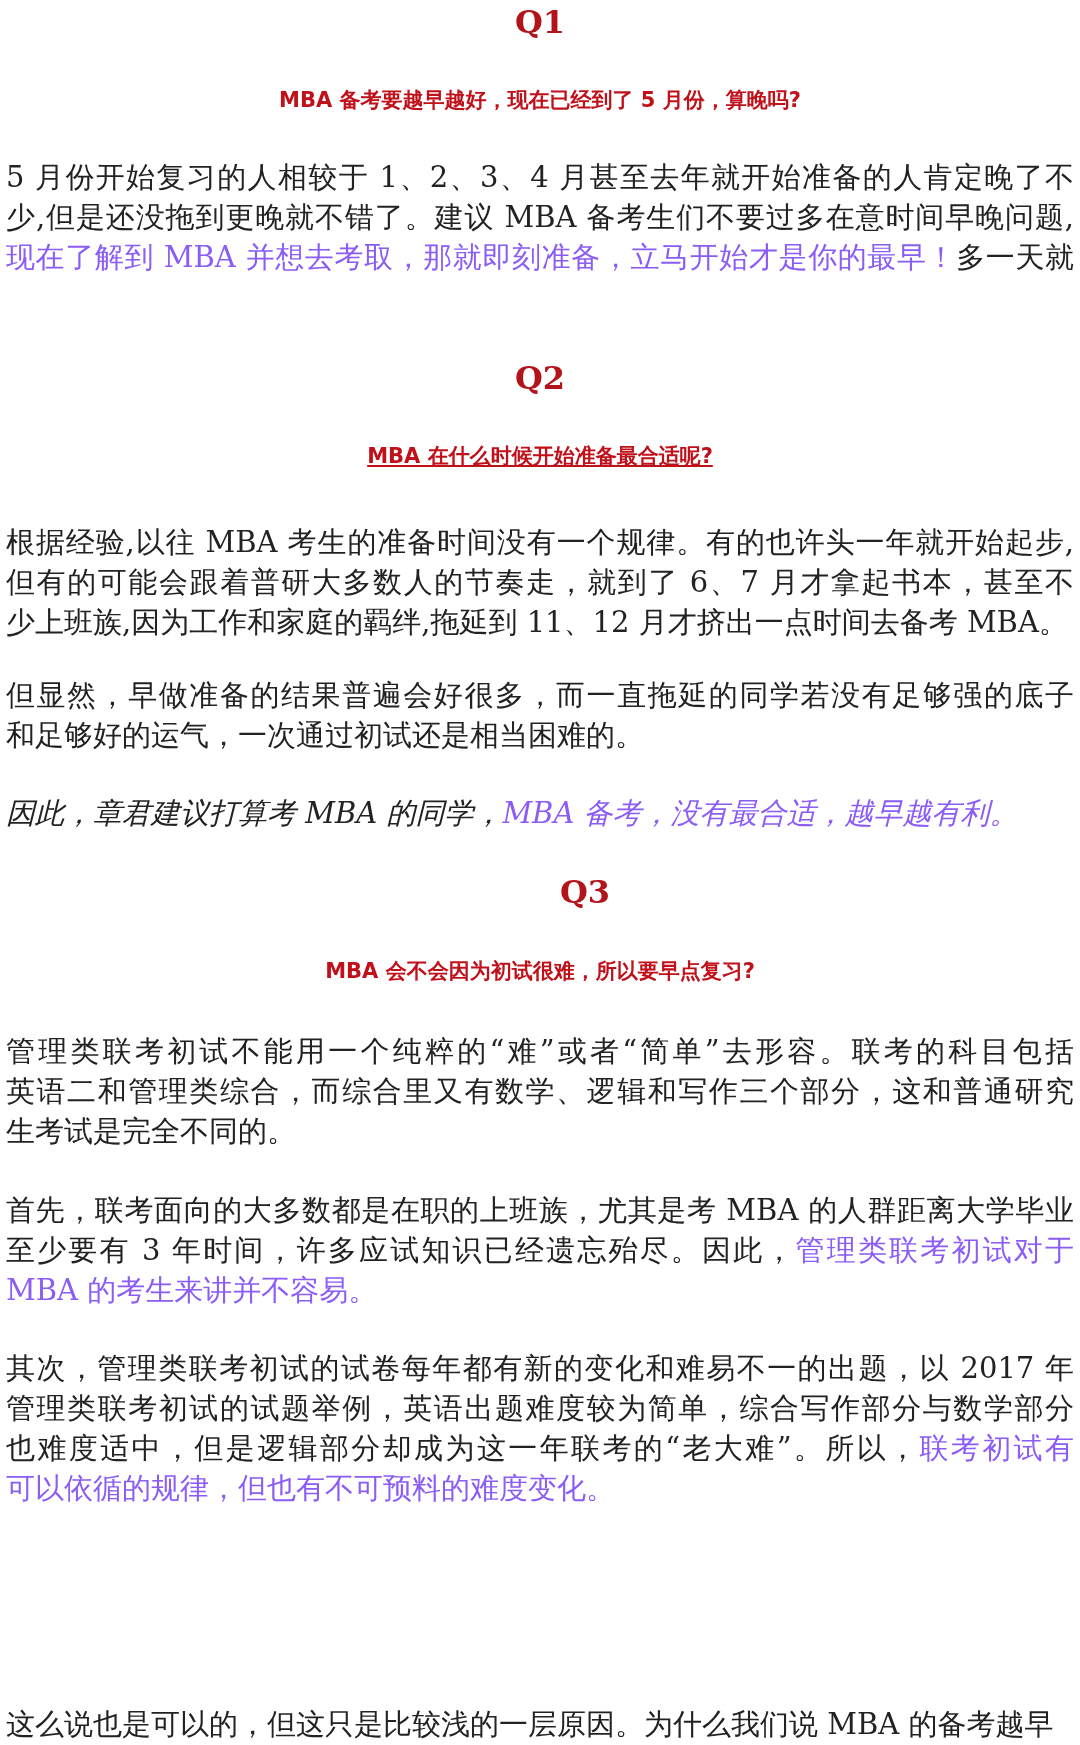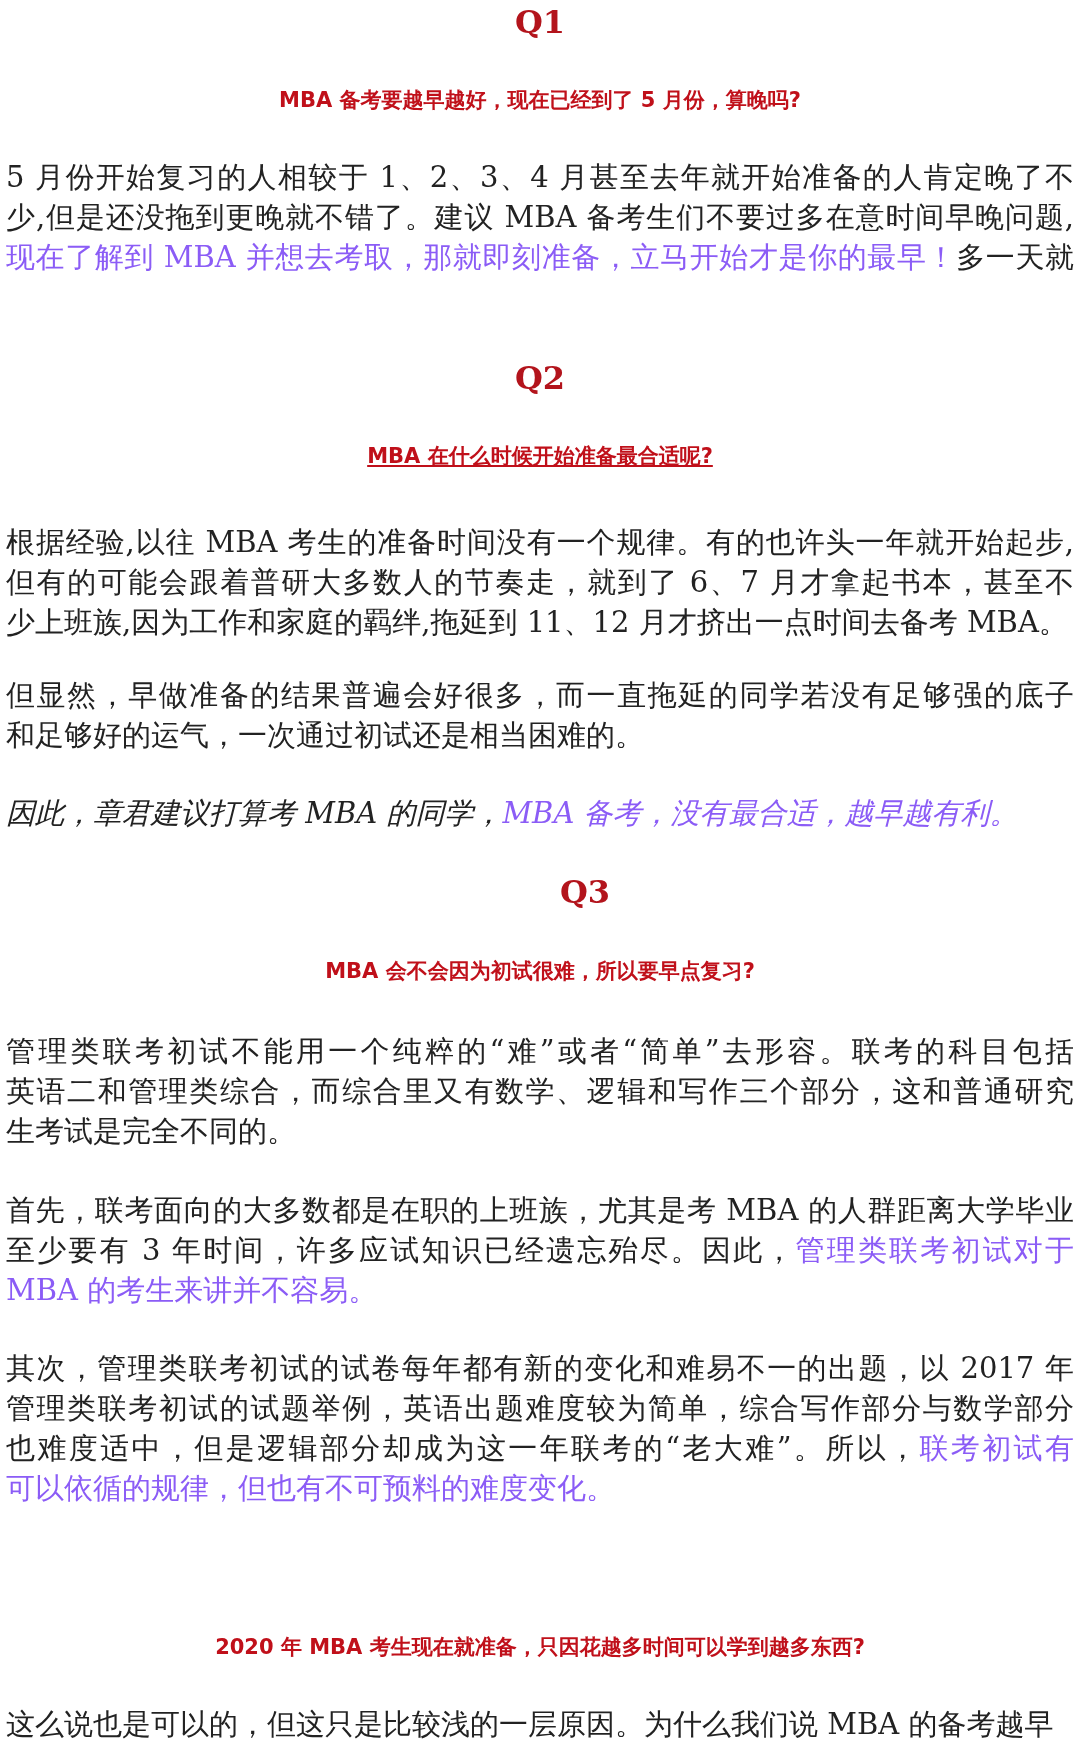--- a/index.html
+++ b/index.html
@@ -67,18 +67,17 @@
       <span class="line"><span class="seg">至少要有 3 年时间，许多应试知识已经遗忘殆尽。因此，</span><span class="seg red">管理类联考初试对于</span></span>
       <span class="line last"><span class="seg red">MBA 的考生来讲并不容易。</span></span>
     </div>
   <div class="para" style="top:1348px;">
       <span class="line"><span class="seg">其次，管理类联考初试的试卷每年都有新的变化和难易不一的出题，以 2017 年</span></span>
       <span class="line"><span class="seg">管理类联考初试的试题举例，英语出题难度较为简单，综合写作部分与数学部分</span></span>
       <span class="line"><span class="seg">也难度适中，但是逻辑部分却成为这一年联考的“老大难”。所以，</span><span class="seg red">联考初试有</span></span>
       <span class="line last"><span class="seg red">可以依循的规律，但也有不可预料的难度变化。</span></span>
     </div>
 
-  <div class="heading" style="top:1627px;">2020 年 MBA 考生现在就准备，只因花越多时间可以学到越多东西?</div>
   <div class="para" style="top:1704px;">
       <span class="line last"><span class="seg">这么说也是可以的，但这只是比较浅的一层原因。为什么我们说 MBA 的备考越早</span></span>
     </div>
 
 </div>
 
 </body></html>

